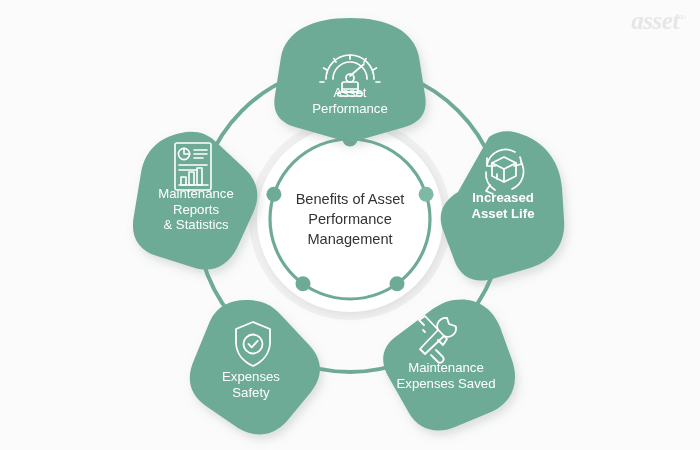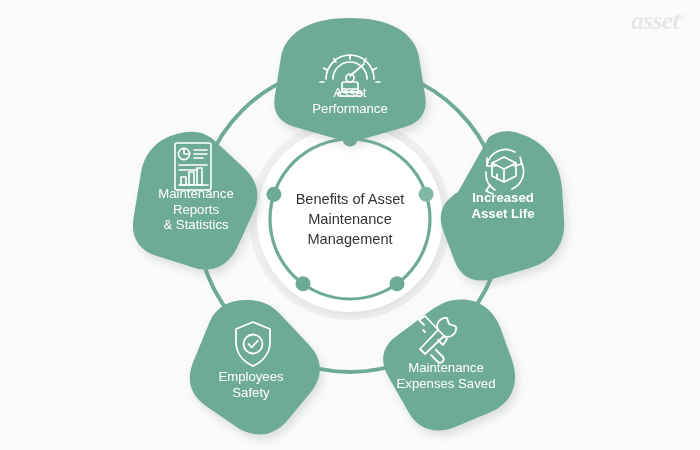--- a/index.html
+++ b/index.html
@@ -198,24 +198,24 @@
 
 <div class="node-label" style="left:350px; top:85px;">Asset
 Performance</div>
 
 <div class="node-label" style="left:503px; top:190px;font-weight:bold;">Increased
 Asset Life</div>
 
 <div class="node-label" style="left:446px; top:360px;">Maintenance
 Expenses Saved</div>
 
-<div class="node-label" style="left:251px; top:369px;">Employees
+<div class="node-label" style="left:251px; top:369px;">Expenses
 Safety</div>
 
 <div class="node-label" style="left:196px; top:186px;">Maintenance
 Reports
 &amp; Statistics</div>
 
 <div class="center-label">Benefits of Asset
-Maintenance
+Performance
 Management</div>
 
 <div class="brand"><span>asset</span><span class="sup">∞</span></div>
 
 </body></html>

